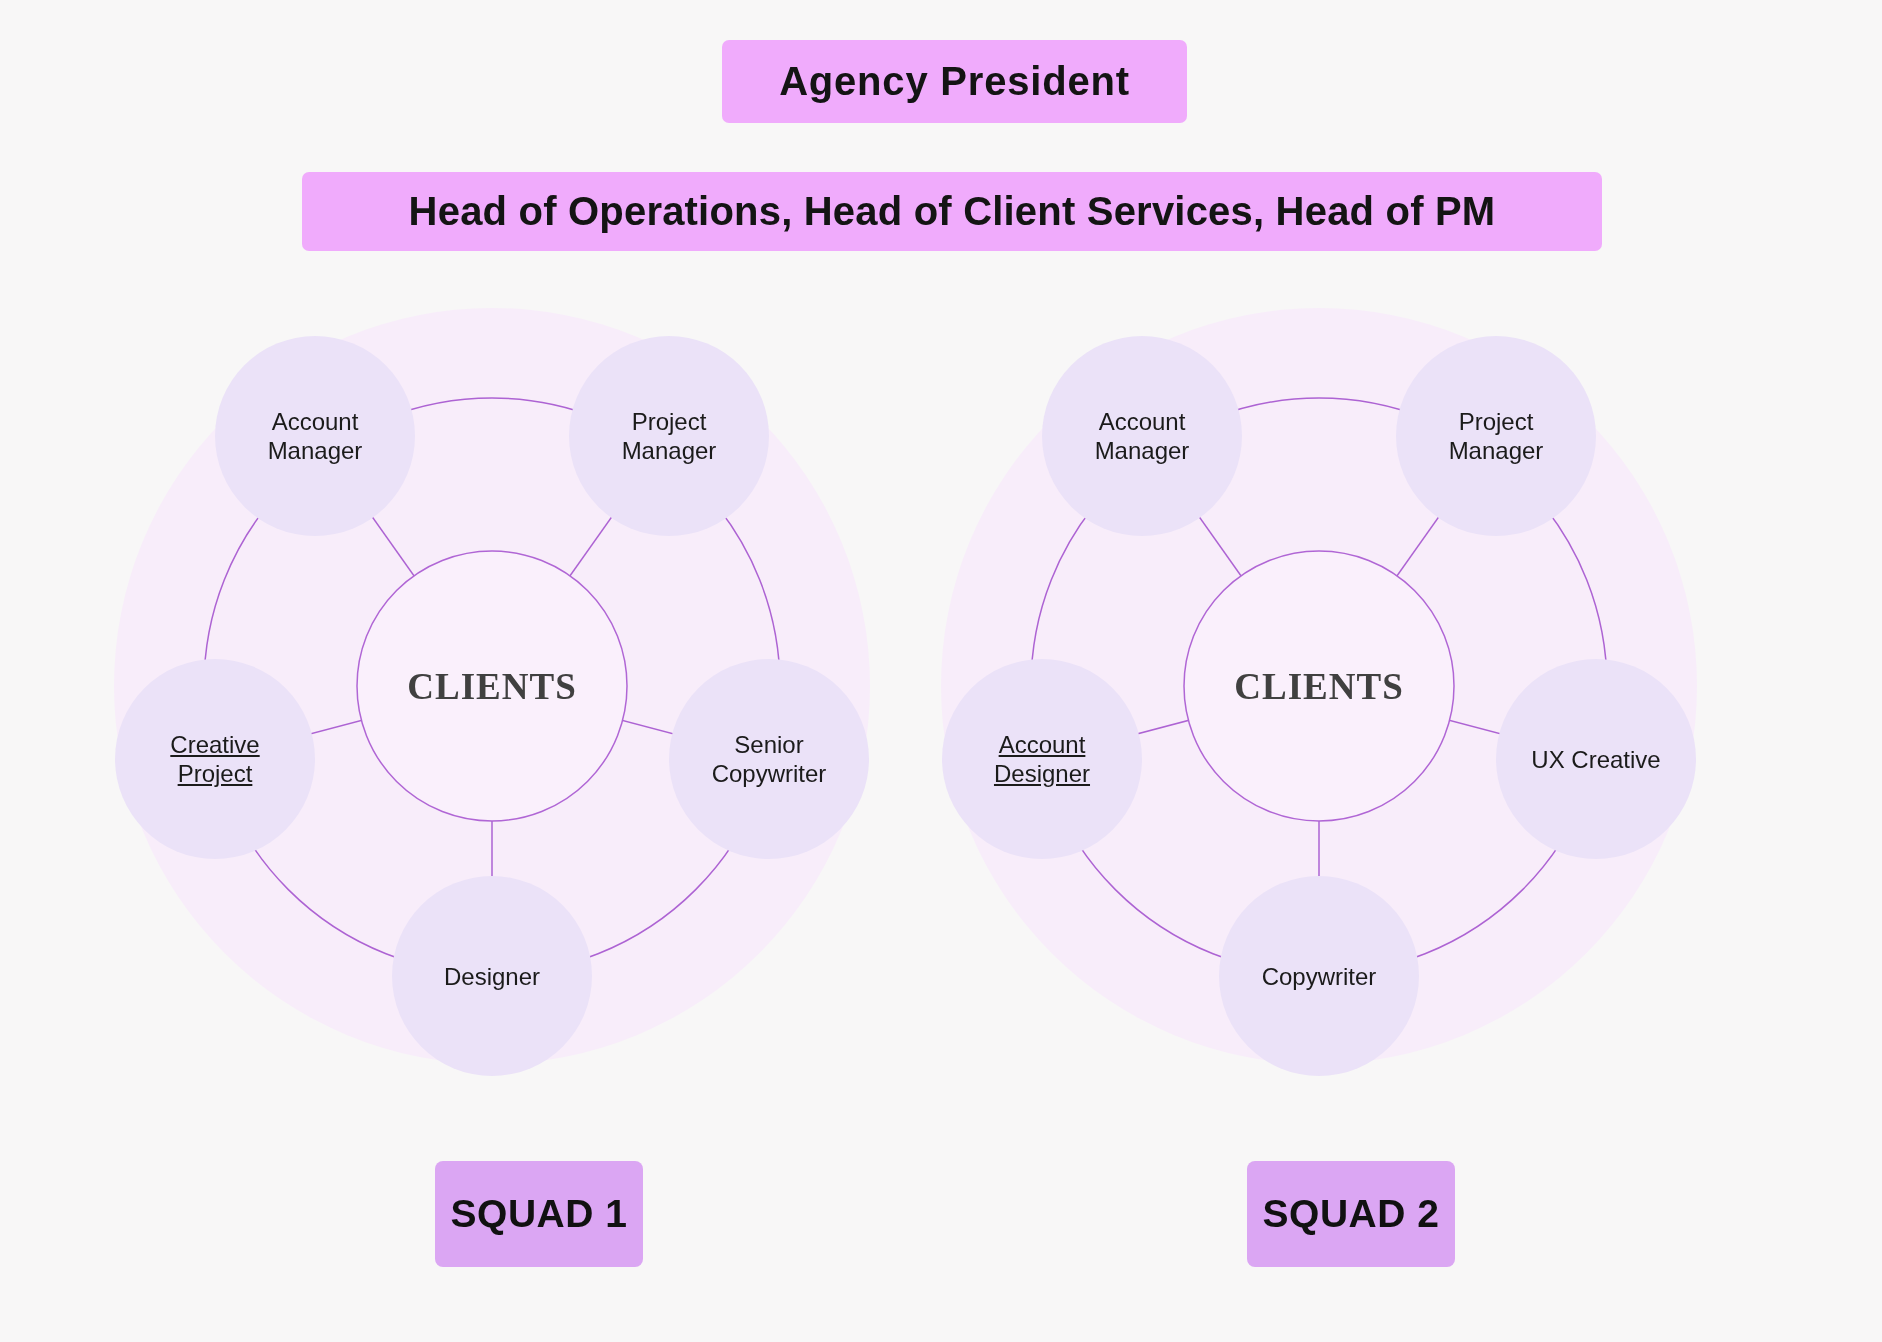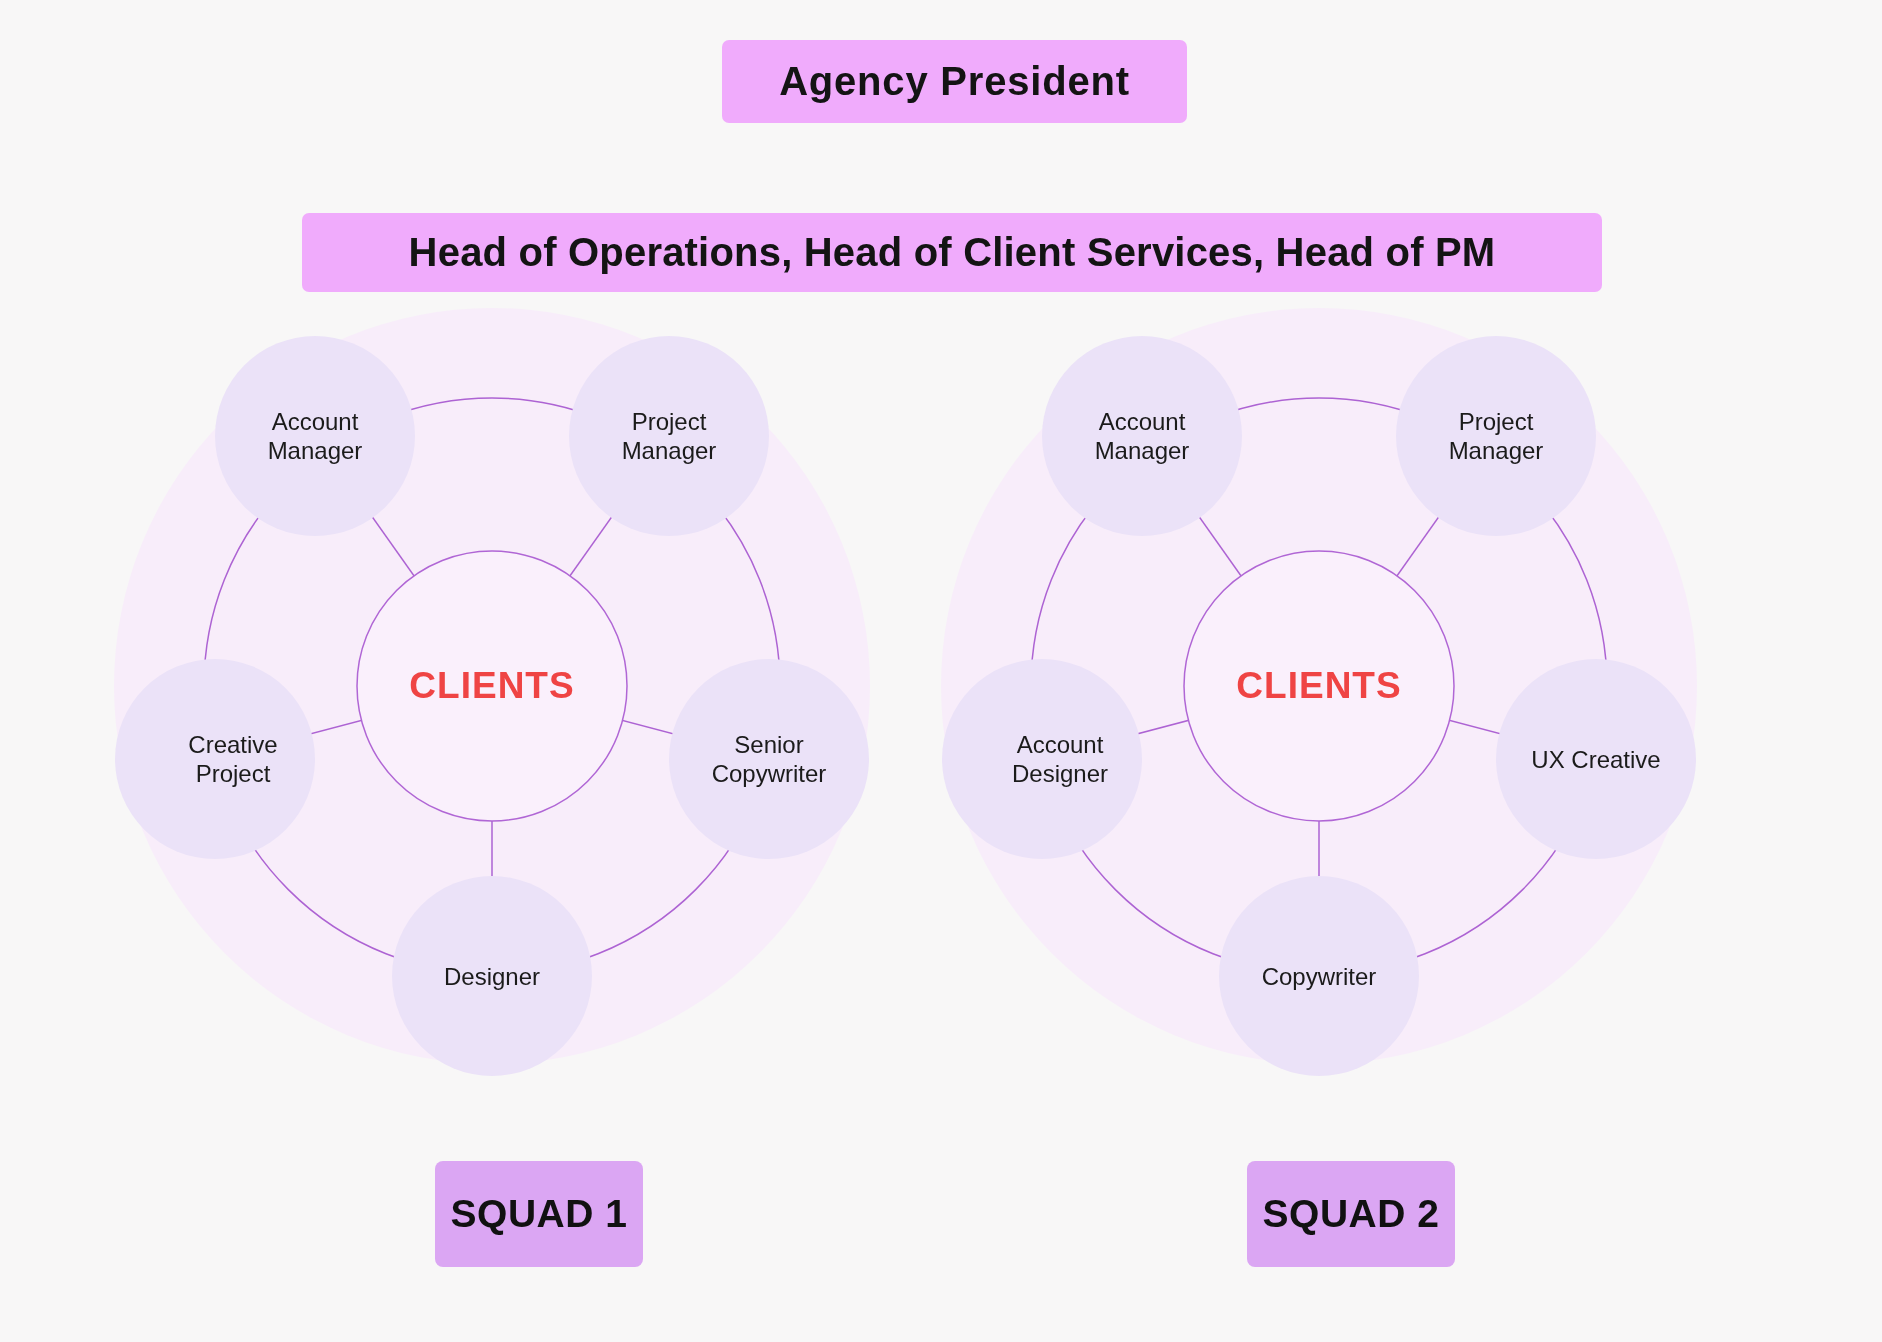--- a/index.html
+++ b/index.html
@@ -16,21 +16,21 @@
   .pill {
     position: absolute;
     background: #f0abfc;
     border-radius: 7px;
     display: flex; align-items: center; justify-content: center;
     font-weight: 700;
     color: #141414;
     white-space: nowrap;
   }
   .pill-president { left: 722px; top: 40px; width: 465px; height: 83px; font-size: 40px; letter-spacing: 0.8px; }
-  .pill-heads     { left: 302px; top: 172px; width: 1300px; height: 79px; font-size: 40px; letter-spacing: 0.2px; margin-top: 41px; }
+  .pill-heads     { left: 302px; top: 172px; width: 1300px; height: 79px; font-size: 40px; letter-spacing: 0.2px; }
 
   
   .diagram { position: absolute; top: 308px; width: 760px; height: 775px; }
   .diagram-1 { left: 112px; }
   .diagram-2 { left: 939px; }
   .diagram svg { position: absolute; left: 0; top: 0; }
 
   .bg-circle  { fill: #f8edfa; }
   .ring       { fill: none; stroke: #ad63d3; stroke-width: 1.5; }
   .spoke      { stroke: #ad63d3; stroke-width: 1.5; }
@@ -47,27 +47,28 @@
     line-height: 29px;
     color: #1b1b1b;
   }
   .sat-label span { display: block; }
   .hub-label {
     position: absolute;
     transform: translate(-50%, -50%);
     font-size: 37px;
     font-weight: 700;
     letter-spacing: 1px;
-    color: #ef4444;
+    color: #404040;
     white-space: nowrap;
+    font-family: Liberation Serif, serif;
   }
   .pos-hub { left: 380px; top: 378px; }
   .pos-0 { left: 203px; top: 128px; }
   .pos-1 { left: 557px; top: 128px; }
-  .pos-2 { left: 121px; top: 451px; }
+  .pos-2 { left: 103px; top: 451px; text-decoration: underline; }
   .pos-3 { left: 657px; top: 451px; }
   .pos-4 { left: 380px; top: 668px; }
 
   
   .squad-box {
     position: absolute;
     top: 1161px;
     width: 208px; height: 106px;
     background: #dba6f3;
     border-radius: 8px;

